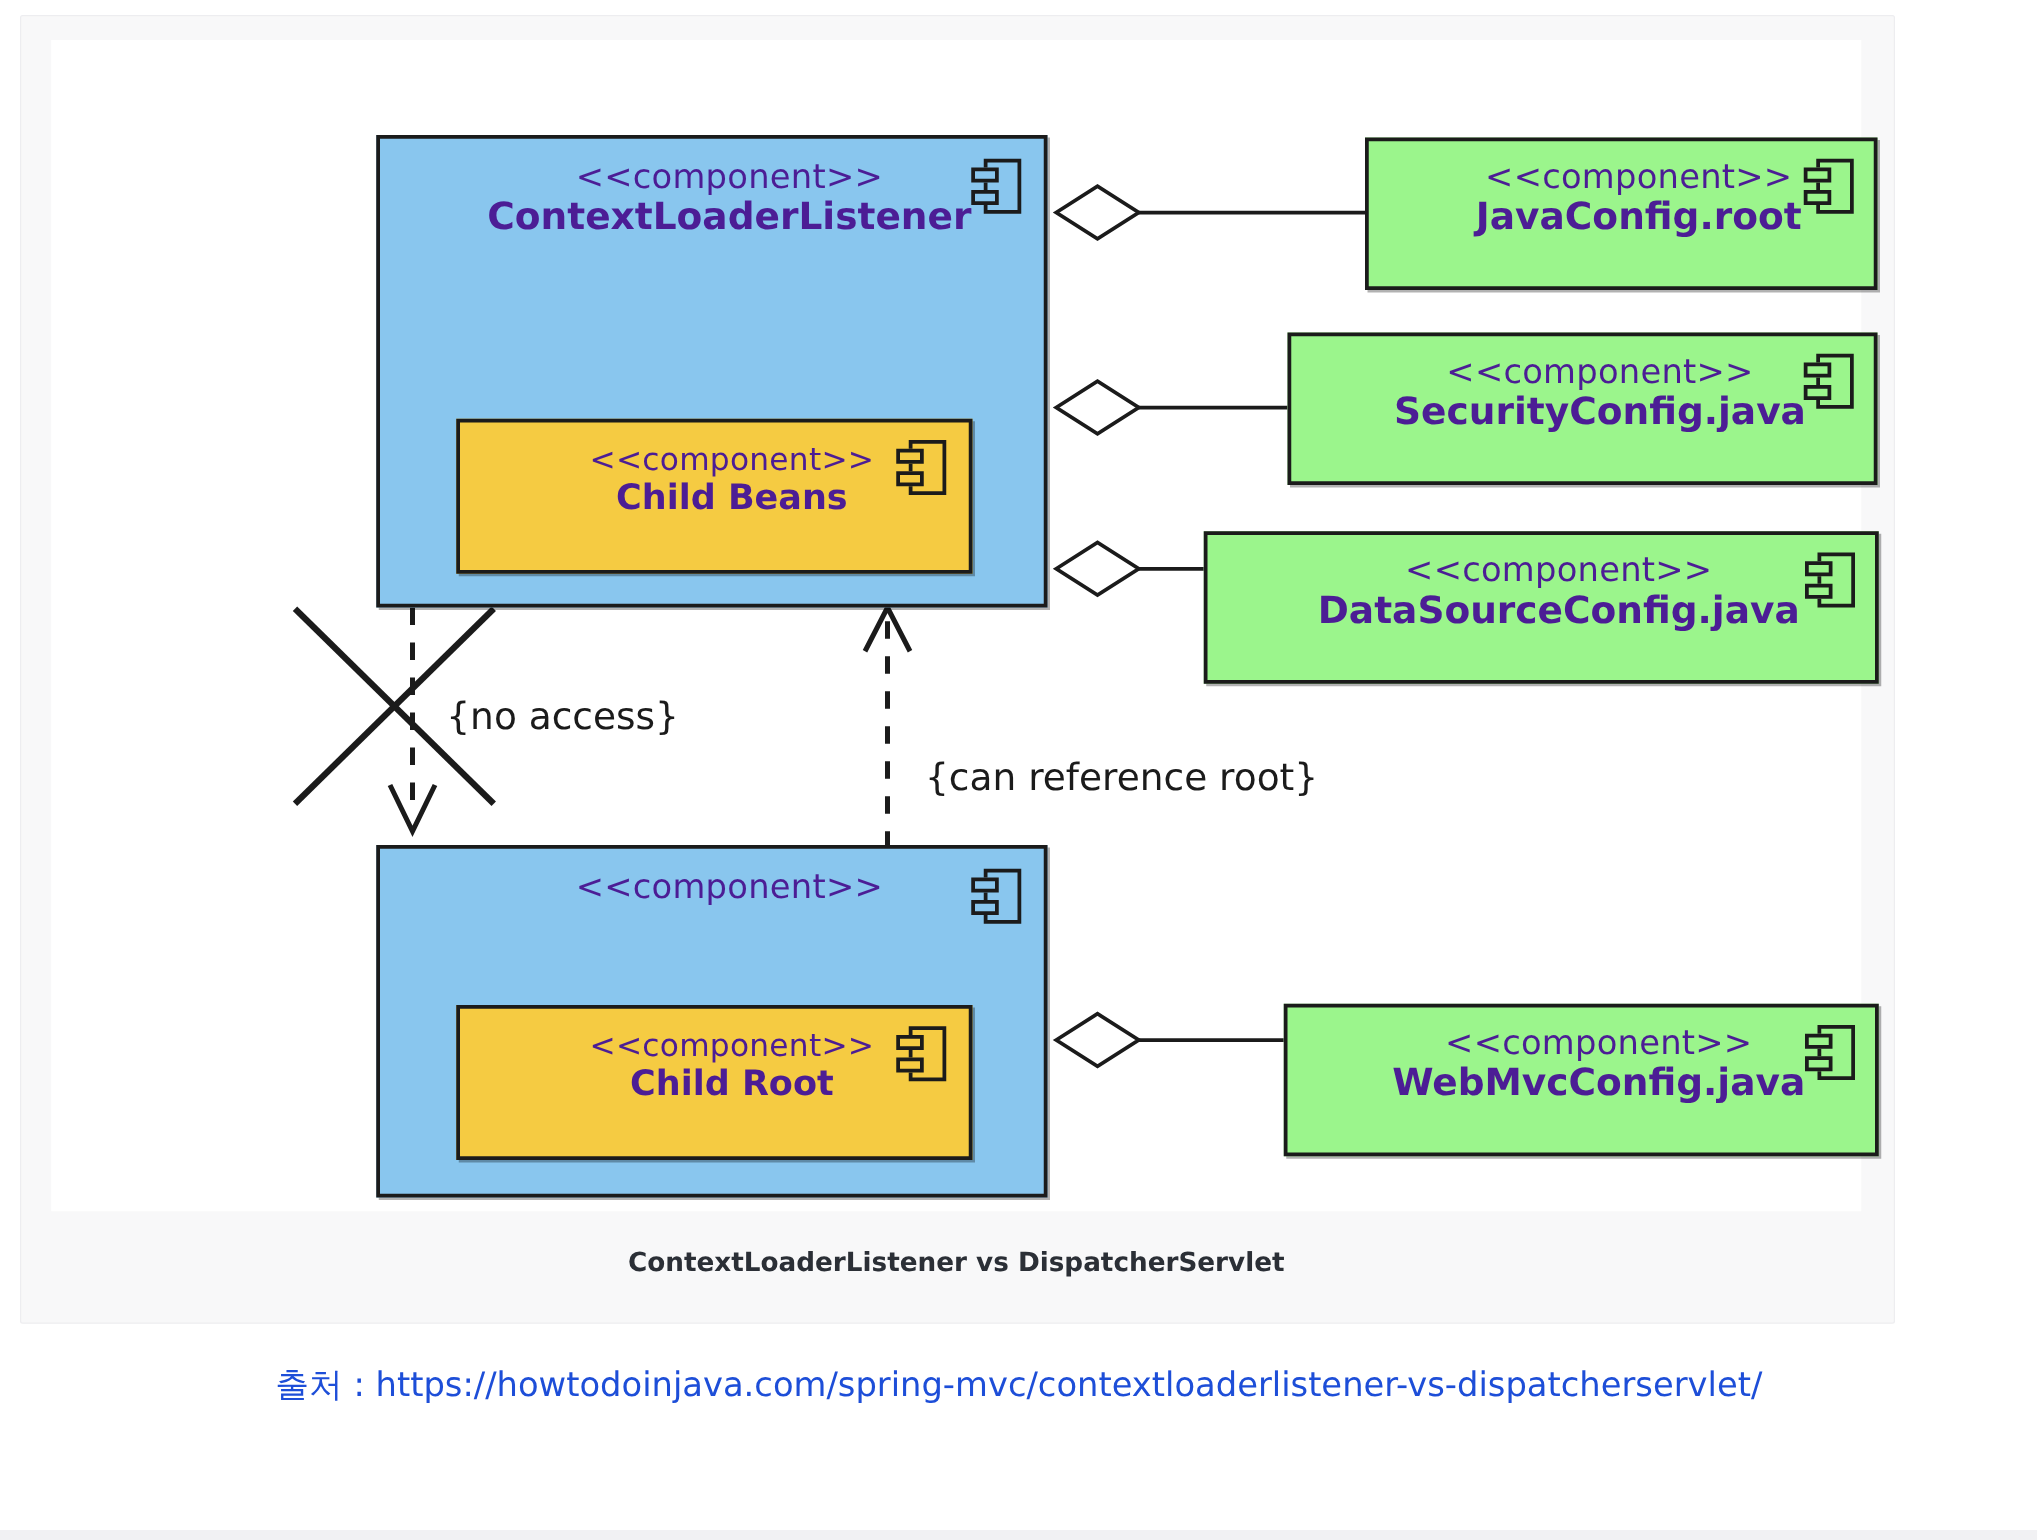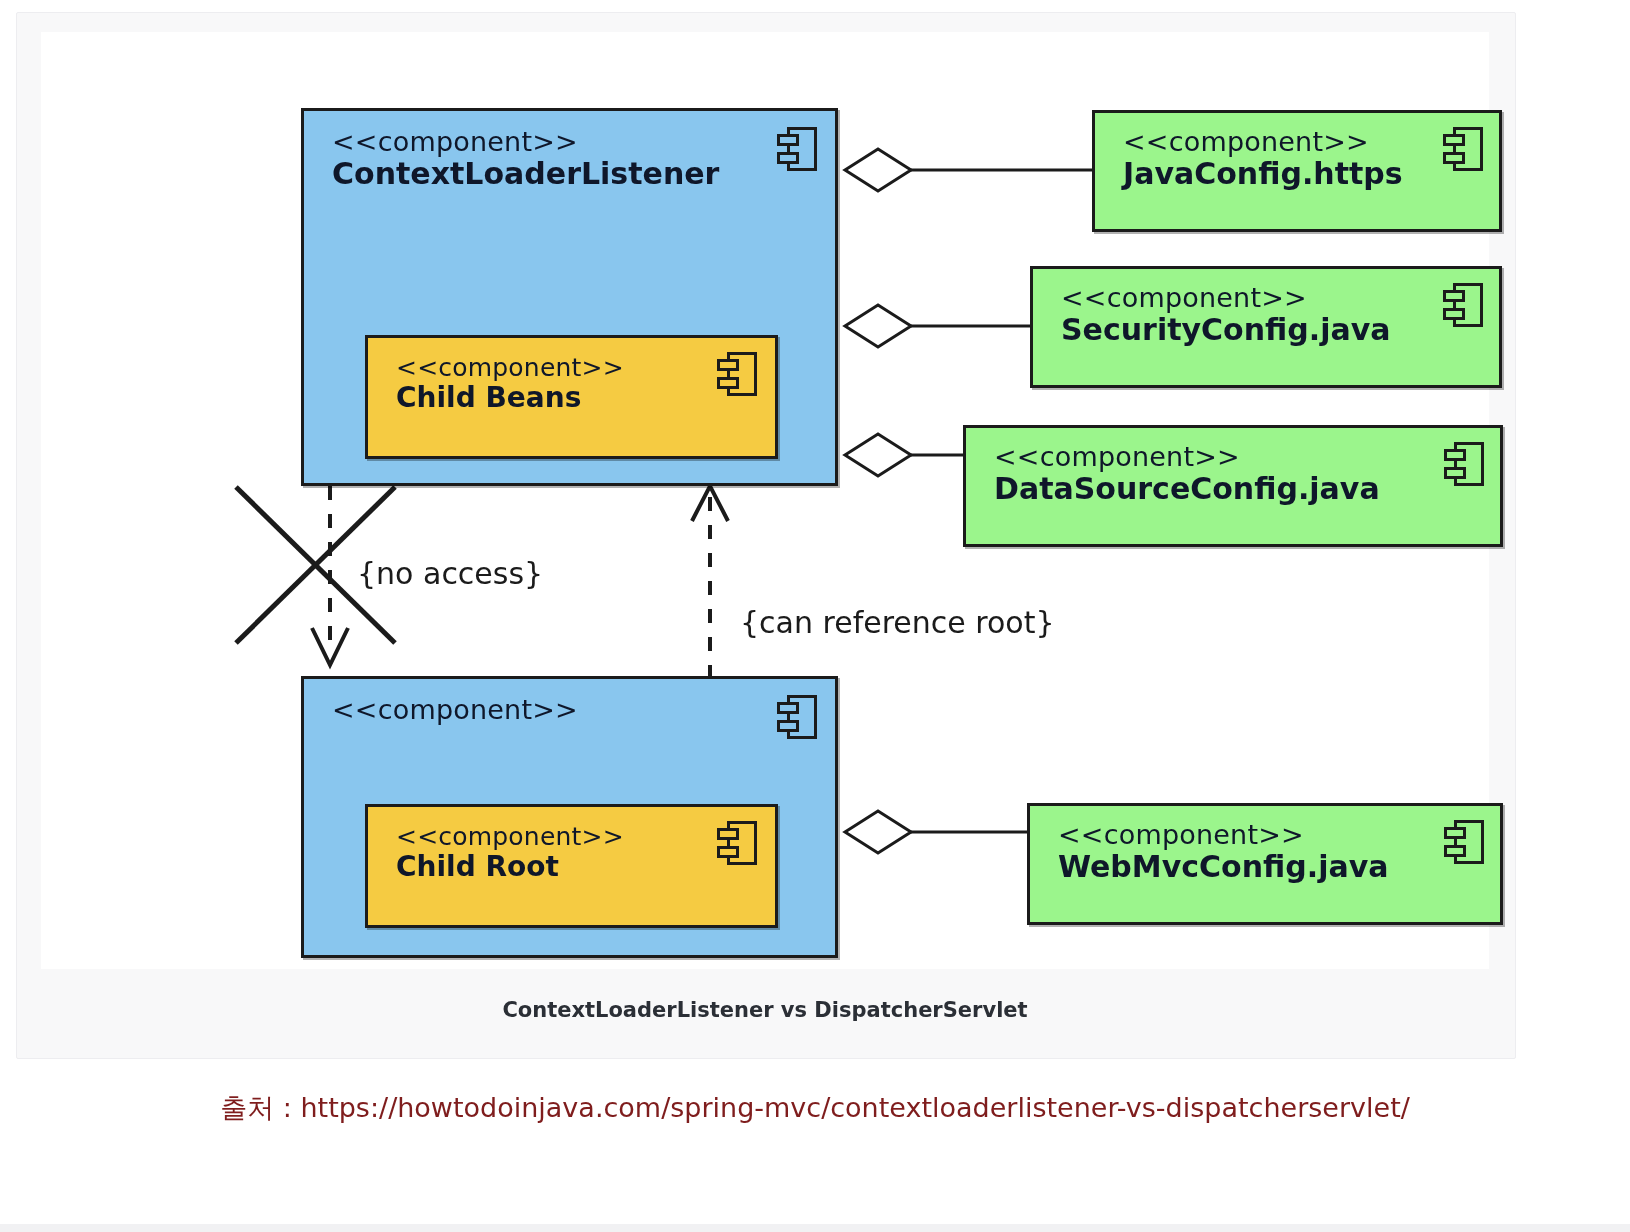--- a/index.html
+++ b/index.html
@@ -59,21 +59,22 @@
     box-shadow: 2px 2px 0 rgba(0,0,0,0.30);
   }
   .comp.blue   { background: #89c6ee; }
   .comp.yellow { background: #f5cb42; }
   .comp.green  { background: #9bf58c; }
 
   .comp-head {
     position: absolute;
     left: 0;
     right: 0;
-    color: #0f172a;
+    text-align: center;
+    color: #4c1d95;
     line-height: 1.12;
     padding-left: 28px;
   }
   .stereo {
     display: block;
     font-size: 27px;
     font-weight: 400;
     letter-spacing: 0.2px;
     white-space: nowrap;
   }
@@ -137,21 +138,21 @@
     font-weight: bold;
     color: #2b2f36;
   }
   .source {
     position: absolute;
     left: 0;
     top: 1090px;
     width: 1630px;
     text-align: center;
     font-size: 27px;
-    color: #7f1d1d;
+    color: #1d4ed8;
   }
   .bottom-rule {
     position: absolute;
     left: 0;
     top: 1224px;
     width: 1630px;
     height: 8px;
     background: #f1f1f3;
   }
 </style>
@@ -246,21 +247,21 @@
           <div class="body"></div>
           <div class="tab t1"></div>
           <div class="tab t2"></div>
         </div>
       </div>
     </div>
 
     <div class="comp green bggreen" style="left:1092px; top:110px; width:410px; height:122px;">
       <div class="comp-head" style="top:14px;">
         <span class="stereo">&lt;&lt;component&gt;&gt;</span>
-        <span class="cname">JavaConfig.https</span>
+        <span class="cname">JavaConfig.root</span>
       </div>
       <div class="uml-icon" style="right:16px; top:14px;">
         <div class="body"></div>
         <div class="tab t1"></div>
         <div class="tab t2"></div>
       </div>
     </div>
 
     <div class="comp green bggreen" style="left:1030px; top:266px; width:472px; height:122px;">
       <div class="comp-head" style="top:14px;">

